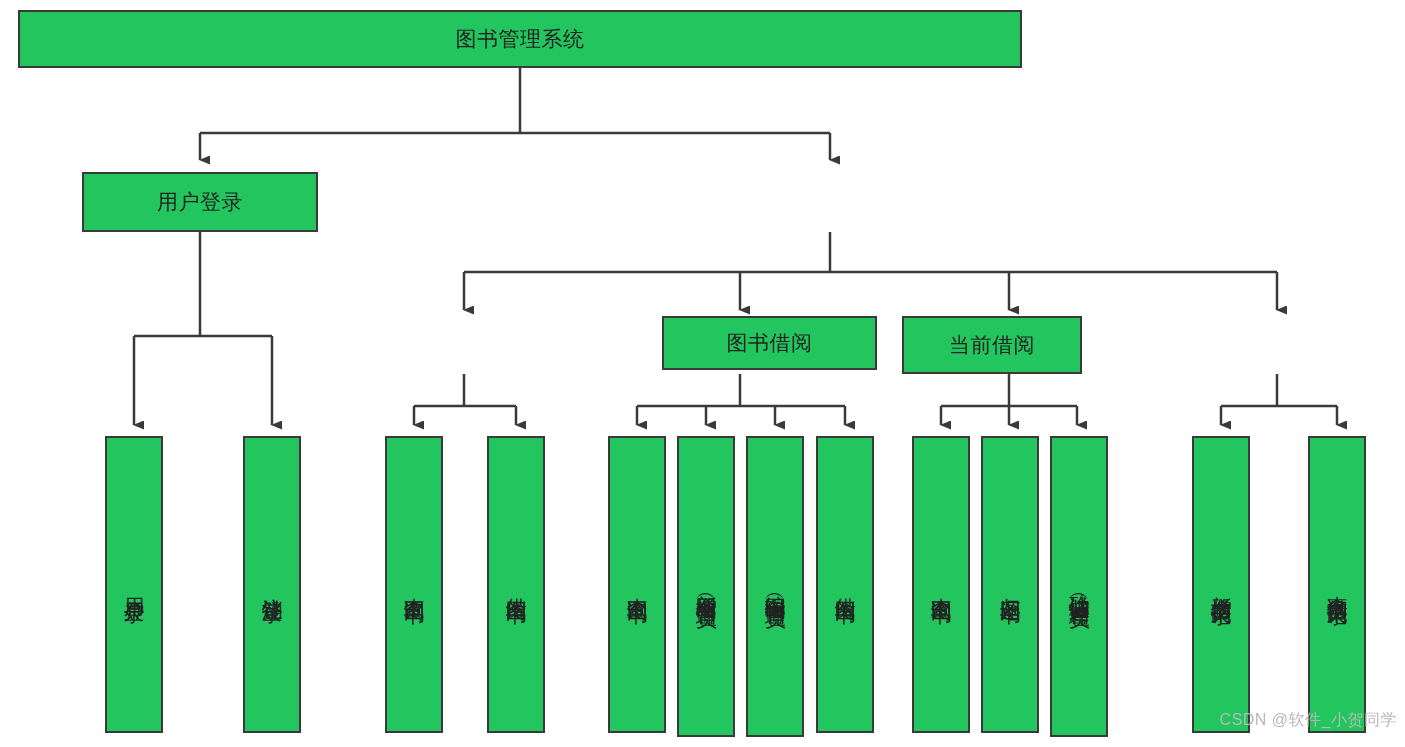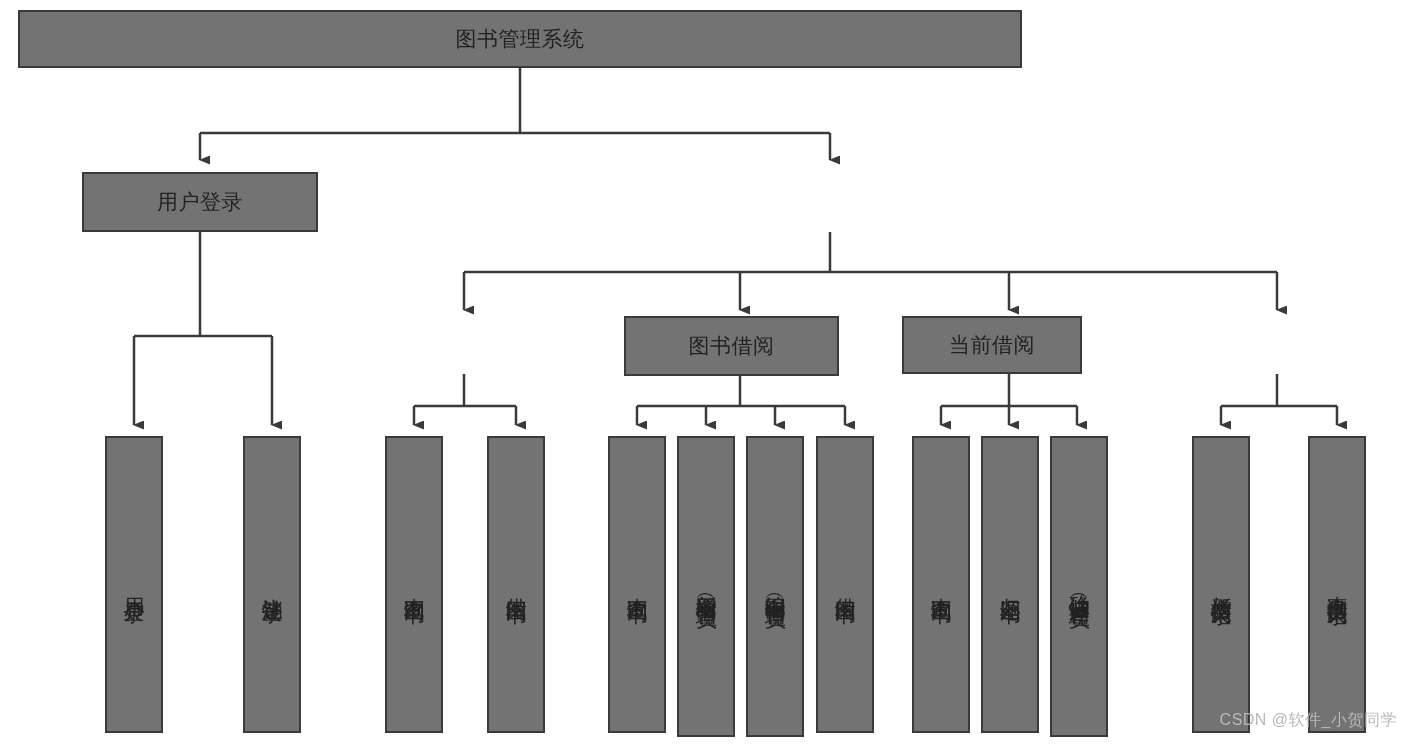--- a/index.html
+++ b/index.html
@@ -21,21 +21,21 @@
     position: absolute;
     left: 0;
     top: 0;
     width: 1405px;
     height: 747px;
     pointer-events: none;
   }
   .node {
     position: absolute;
     box-sizing: border-box;
-    background: #737373;
+    background: #22c55e;
     border: 2px solid #3a3a3a;
     display: flex;
     align-items: center;
     justify-content: center;
     color: #222222;
   }
   .node.horiz {
     font-size: 21px;
     letter-spacing: 0.5px;
     line-height: 1.2;
@@ -122,21 +122,21 @@
   </svg>
 
   <div class="node horiz" style="left:18px; top:10px; width:1004px; height:58px;">
     <span class="node-label">图书管理系统</span>
   </div>
 
   <div class="node horiz" style="left:82px; top:172px; width:236px; height:60px;">
     <span class="node-label">用户登录</span>
   </div>
 
-  <div class="node horiz" style="left:624px; top:316px; width:215px; height:60px;">
+  <div class="node horiz" style="left:662px; top:316px; width:215px; height:54px;">
     <span class="node-label">图书借阅</span>
   </div>
   <div class="node horiz" style="left:902px; top:316px; width:180px; height:58px;">
     <span class="node-label">当前借阅</span>
   </div>
 
   <div class="node vert" style="left:105px; top:436px; width:58px; height:297px;">
     <span class="node-label">用户登录</span>
   </div>
   <div class="node vert" style="left:243px; top:436px; width:58px; height:297px;">

